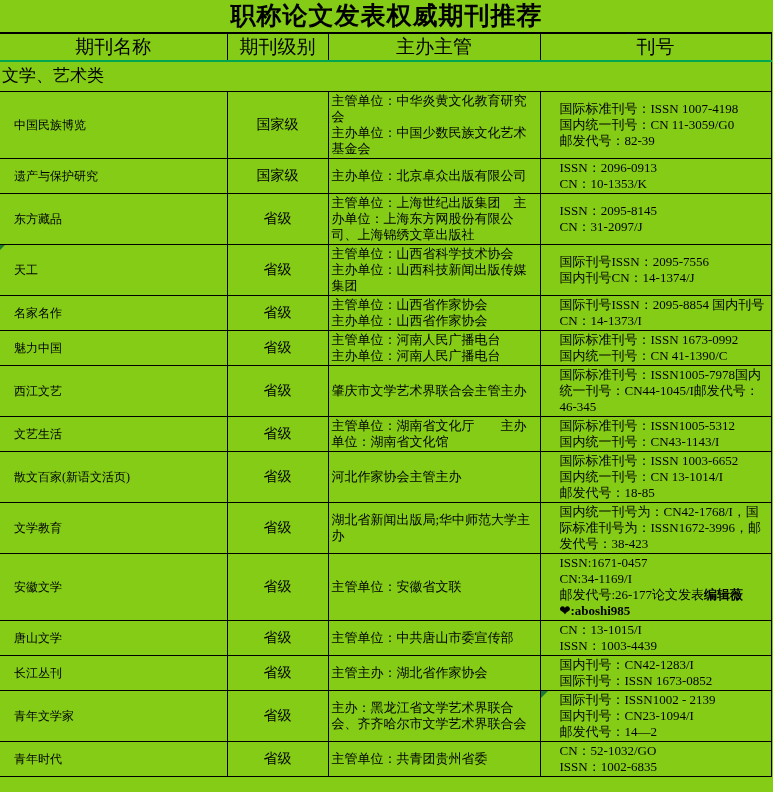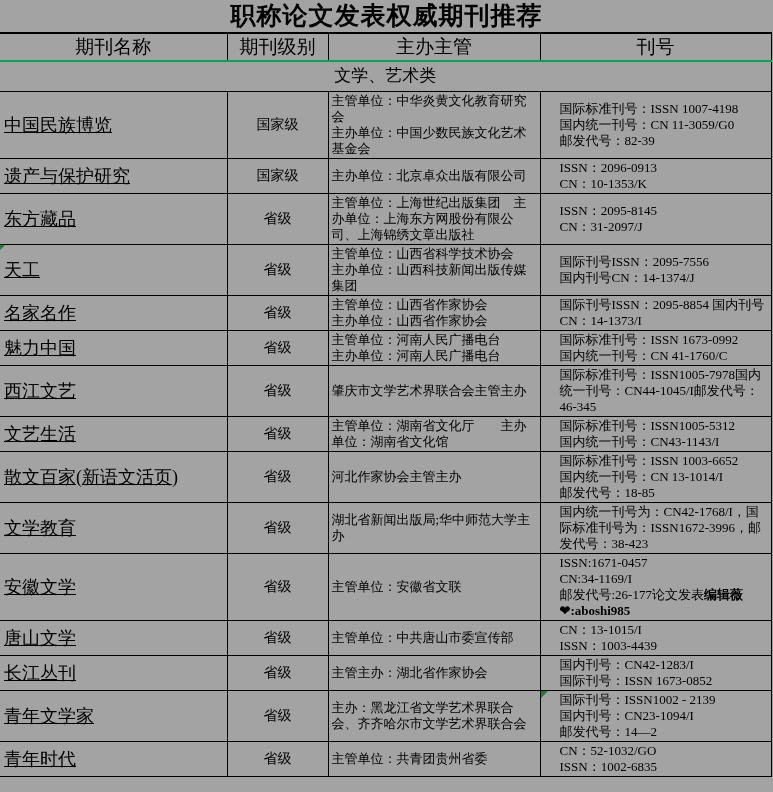--- a/index.html
+++ b/index.html
@@ -1,51 +1,51 @@
 <!DOCTYPE html>
 <html style="--green: #00A650; --flag-green: #1E7B34; --ink: #000000;"><head>
 <meta charset="utf-8">
 <style>
   * { margin:0; padding:0; box-sizing:border-box; }
   html,body { background:#fff; }
   :root { --green:#00A650; --flag-green:#1E7B34; --ink:#000; }
   .page {
     position:relative; width:773px; height:792px; overflow:hidden;
-    background:#a3a3a3; color:var(--ink);
+    background:#84cc16; color:var(--ink);
     font-family:"Liberation Serif", serif;
   }
   .title {
     font-family:"Liberation Sans", sans-serif; font-weight:bold;
     font-size:25px; text-align:center; height:32px; line-height:31px;
     letter-spacing:1px;
   }
   table.jtable { border-collapse:collapse; table-layout:fixed; width:771px; }
   col.c1 { width:227px; } col.c2 { width:101px; }
   col.c3 { width:212px; } col.c4 { width:231px; }
   thead th {
     border-top:2px solid var(--ink);
     border-bottom:2px solid var(--green);
     font-family:"Liberation Sans", sans-serif; font-weight:normal;
     font-size:19px; height:27px; text-align:center; vertical-align:middle;
   }
   thead th + th { border-left:1px solid var(--ink); }
   thead th:last-child { border-right:1px solid var(--ink); }
   tr.section-row td {
-    text-align:center; font-family:"Liberation Sans", sans-serif;
+    text-align:left; font-family:"Liberation Sans", sans-serif;
     font-size:17px; height:30px; vertical-align:middle;
     border-bottom:1px solid var(--ink); border-right:1px solid var(--ink);
   }
   tbody td {
     border-bottom:1px solid var(--ink); vertical-align:middle;
     font-size:13px; line-height:16px; padding:1px 2px;
     word-break:break-word;
   }
   tr.jrow td + td { border-left:1px solid var(--ink); }
   tr.jrow td:last-child { border-right:1px solid var(--ink);padding-left:19px; }
-  td.name-cell  { font-size:18px; padding-left:4px; position:relative;text-decoration:underline; }
+  td.name-cell  { font-size:12px; padding-left:14px; position:relative; }
   td.level-cell { text-align:center; font-size:14px; }
   td.org-cell, td.issue-cell { padding-left:3px; position:relative; }
   .bold { font-weight:bold; }
   .flag {
     position:absolute; top:0; left:0; width:0; height:0;
     border-top:7px solid var(--flag-green);
     border-right:7px solid transparent;
   }
   td.name-cell .flag { border-top-width:5px; border-right-width:5px; }
 </style>
@@ -158,21 +158,21 @@
     </td>
     <td class="level-cell">
       <span>省级</span>
     </td>
     <td class="org-cell">
             <div>主管单位：河南人民广播电台</div>
             <div>主办单位：河南人民广播电台</div>
           </td>
     <td class="issue-cell">
             <div>国际标准刊号：ISSN 1673-0992</div>
-            <div>国内统一刊号：CN 41-1760/C</div>
+            <div>国内统一刊号：CN 41-1390/C</div>
           </td>
   </tr>
         <tr class="jrow">
     <td class="name-cell">
       <span>西江文艺</span>
     </td>
     <td class="level-cell">
       <span>省级</span>
     </td>
     <td class="org-cell">

